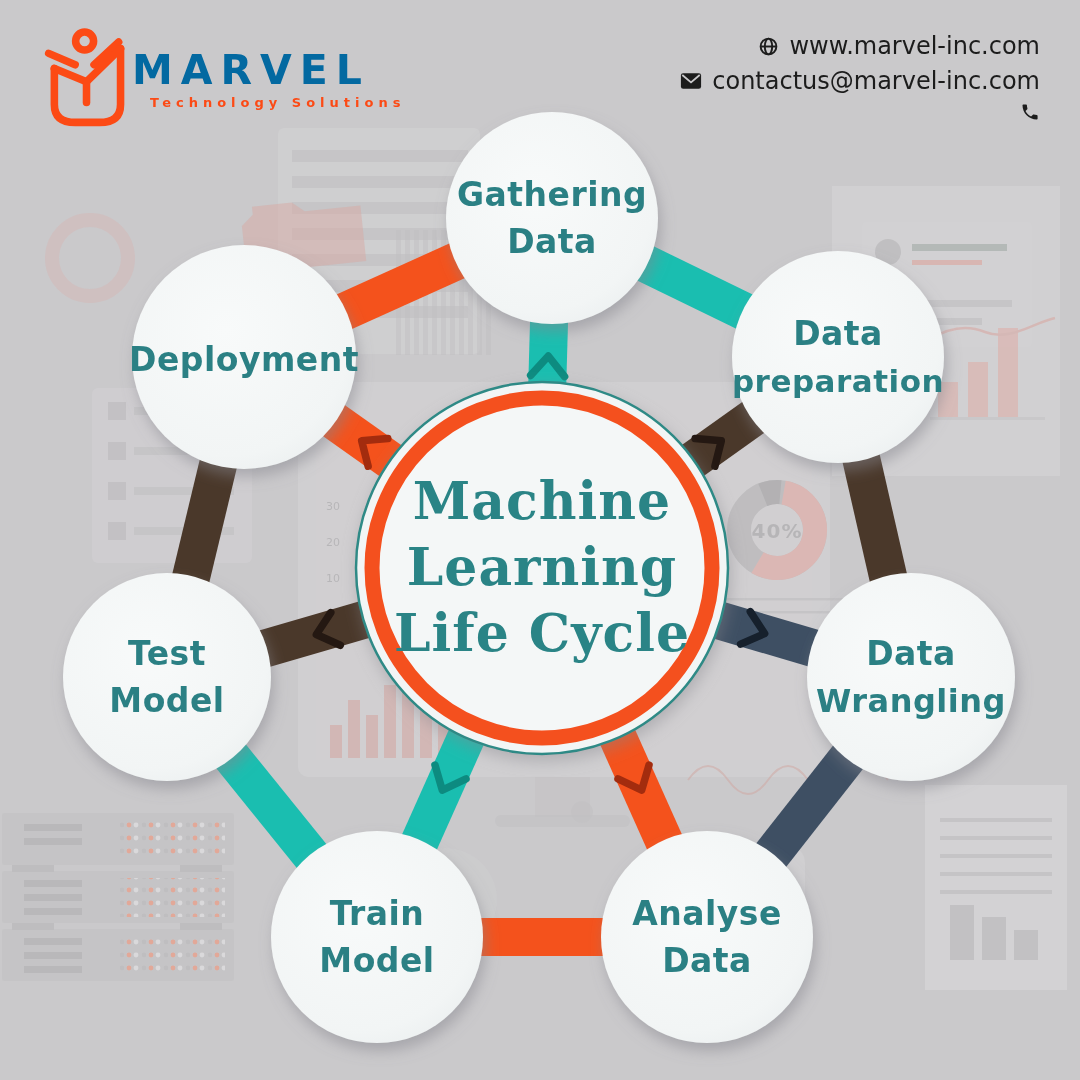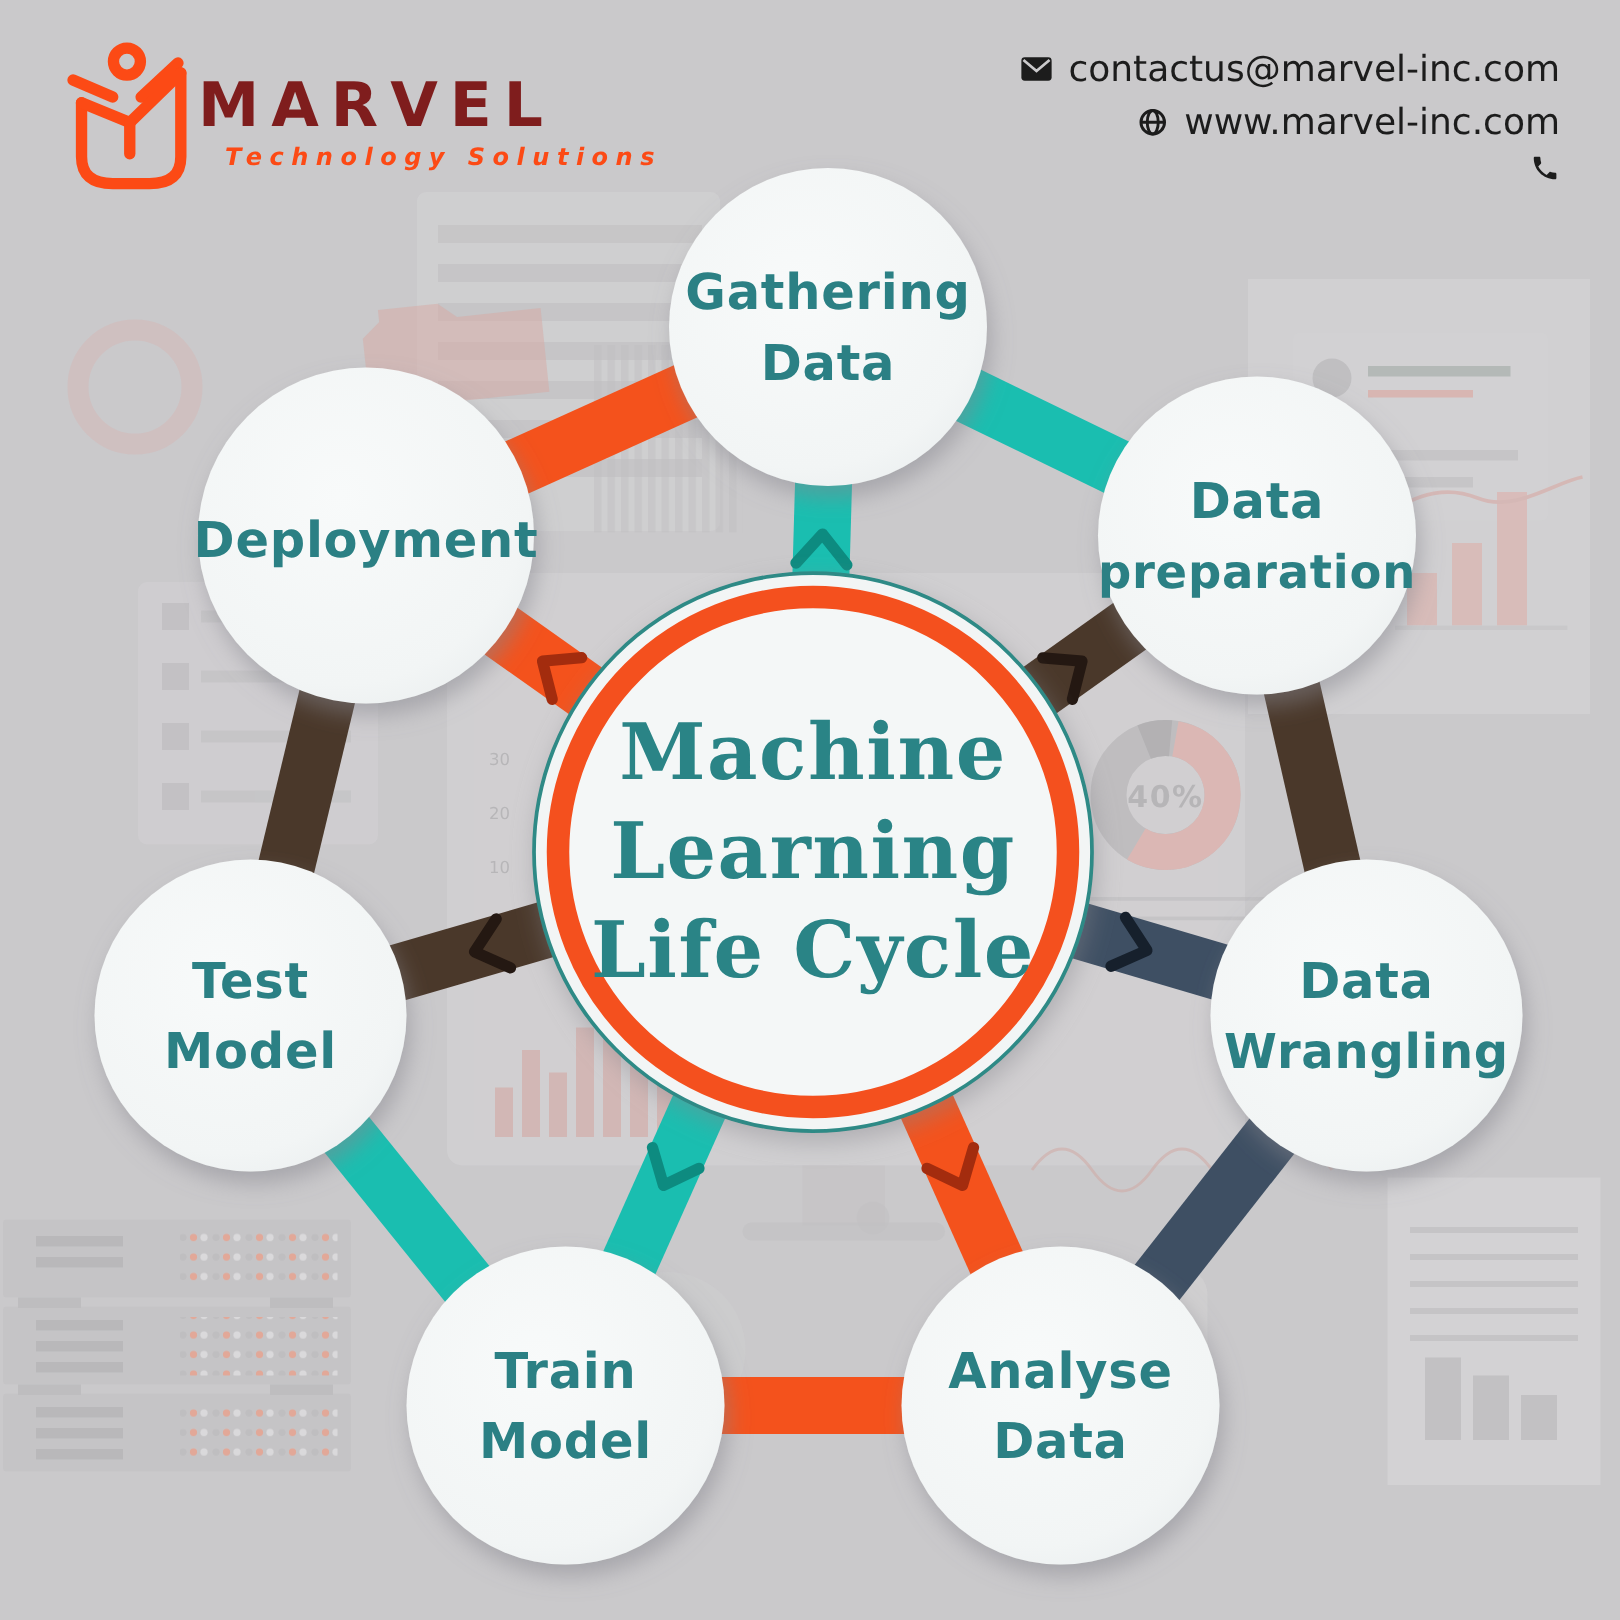--- a/index.html
+++ b/index.html
@@ -5,25 +5,25 @@
   html,body { margin:0; padding:0; }
   .canvas {
     position:relative; width:1080px; height:1080px;
     background:#cac9cb; overflow:hidden;
     font-family:"DejaVu Sans", "Liberation Sans", sans-serif;
   }
   svg.diagram { position:absolute; left:0; top:0; }
   .logo { position:absolute; left:26px; top:22px; }
   .brand-name {
     position:absolute; left:132px; top:46px;
-    font-size:41px; font-weight:700; letter-spacing:8px; color:#7f1d1d;
+    font-size:41px; font-weight:700; letter-spacing:8px; color:#0369a1;
   }
   .brand-tagline {
     position:absolute; left:150px; top:95px;
-    font-size:16px; font-weight:700; letter-spacing:5px; color:#fc4a15;font-style:italic;
+    font-size:13px; font-weight:700; letter-spacing:5px; color:#fc4a15;
   }
   .contact {
     position:absolute; right:40px; top:32px;
     display:flex; flex-direction:column; align-items:flex-end; gap:7px;
     font-size:24px; color:#1c1c1c;
   }
   .contact-row { display:flex; align-items:center; gap:10px; }
   .contact-row svg { flex:0 0 auto; }
   .node-label-line { fill:#2b8084; font-weight:700; letter-spacing:0.5px; }
   .center-label-line {
@@ -267,34 +267,34 @@
       <path d="M30,46 L64,60 L100,25"></path>
       <path d="M64,60 L64,82"></path>
     </g>
   </svg>
 </div>
 <div class="brand-name">MARVEL</div>
 <div class="brand-tagline">Technology Solutions</div>
 
 <div class="contact">
   <div class="contact-row">
-    <svg width="22" height="18" viewBox="0 0 24 19">
-      <rect x="1" y="1" width="22" height="17" rx="2.5" fill="#1c1c1c"></rect>
-      <polyline points="2.5,3 12,11 21.5,3" fill="none" stroke="#cac9cb" stroke-width="2"></polyline>
-    </svg>
-    <span>contactus@marvel-inc.com</span>
-  </div>
-  <div class="contact-row">
     <svg width="21" height="21" viewBox="0 0 24 24">
       <circle cx="12" cy="12" r="9" fill="none" stroke="#1c1c1c" stroke-width="2.2"></circle>
       <ellipse cx="12" cy="12" rx="4.2" ry="9" fill="none" stroke="#1c1c1c" stroke-width="2.2"></ellipse>
       <line x1="3.5" y1="12" x2="20.5" y2="12" stroke="#1c1c1c" stroke-width="2.2"></line>
     </svg>
     <span>www.marvel-inc.com</span>
   </div>
   <div class="contact-row">
+    <svg width="22" height="18" viewBox="0 0 24 19">
+      <rect x="1" y="1" width="22" height="17" rx="2.5" fill="#1c1c1c"></rect>
+      <polyline points="2.5,3 12,11 21.5,3" fill="none" stroke="#cac9cb" stroke-width="2"></polyline>
+    </svg>
+    <span>contactus@marvel-inc.com</span>
+  </div>
+  <div class="contact-row">
     <svg width="20" height="20" viewBox="0 0 24 24">
       <path fill="#1c1c1c" d="M6.6 10.8c1.5 2.9 3.8 5.2 6.7 6.7l2.2-2.2c.3-.3.7-.4 1-.2 1.1.4 2.4.6 3.6.6.6 0 1 .4 1 1V20c0 .6-.4 1-1 1C10.6 21 3 13.4 3 4c0-.6.4-1 1-1h3.3c.6 0 1 .4 1 1 0 1.3.2 2.5.6 3.6.1.3 0 .7-.2 1l-2.1 2.2z"></path>
     </svg>
   </div>
 </div>
 
 </div>
 
 </body></html>

